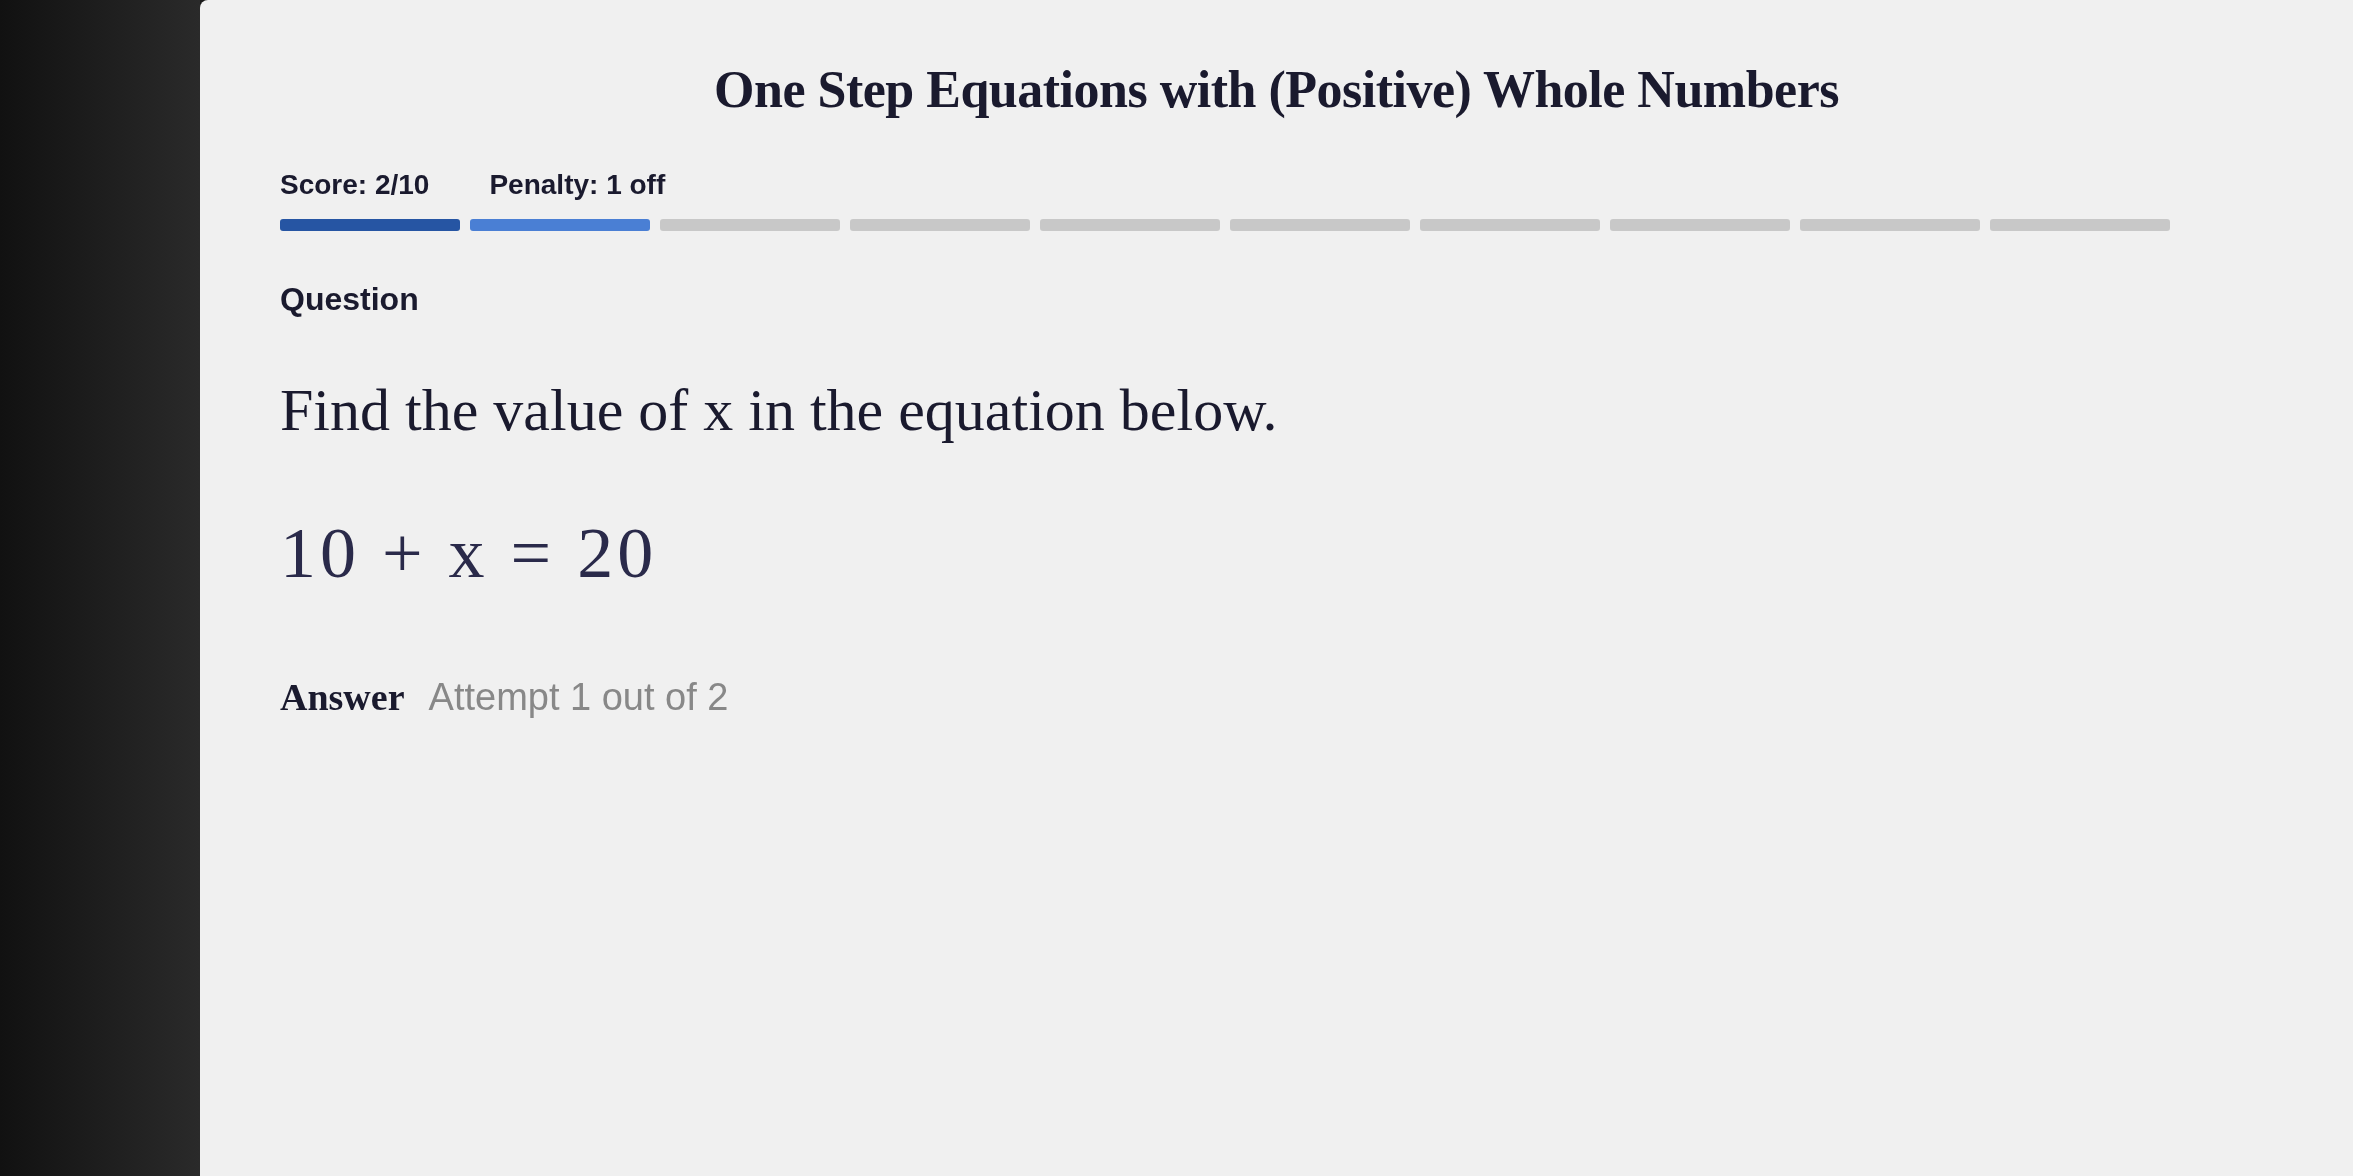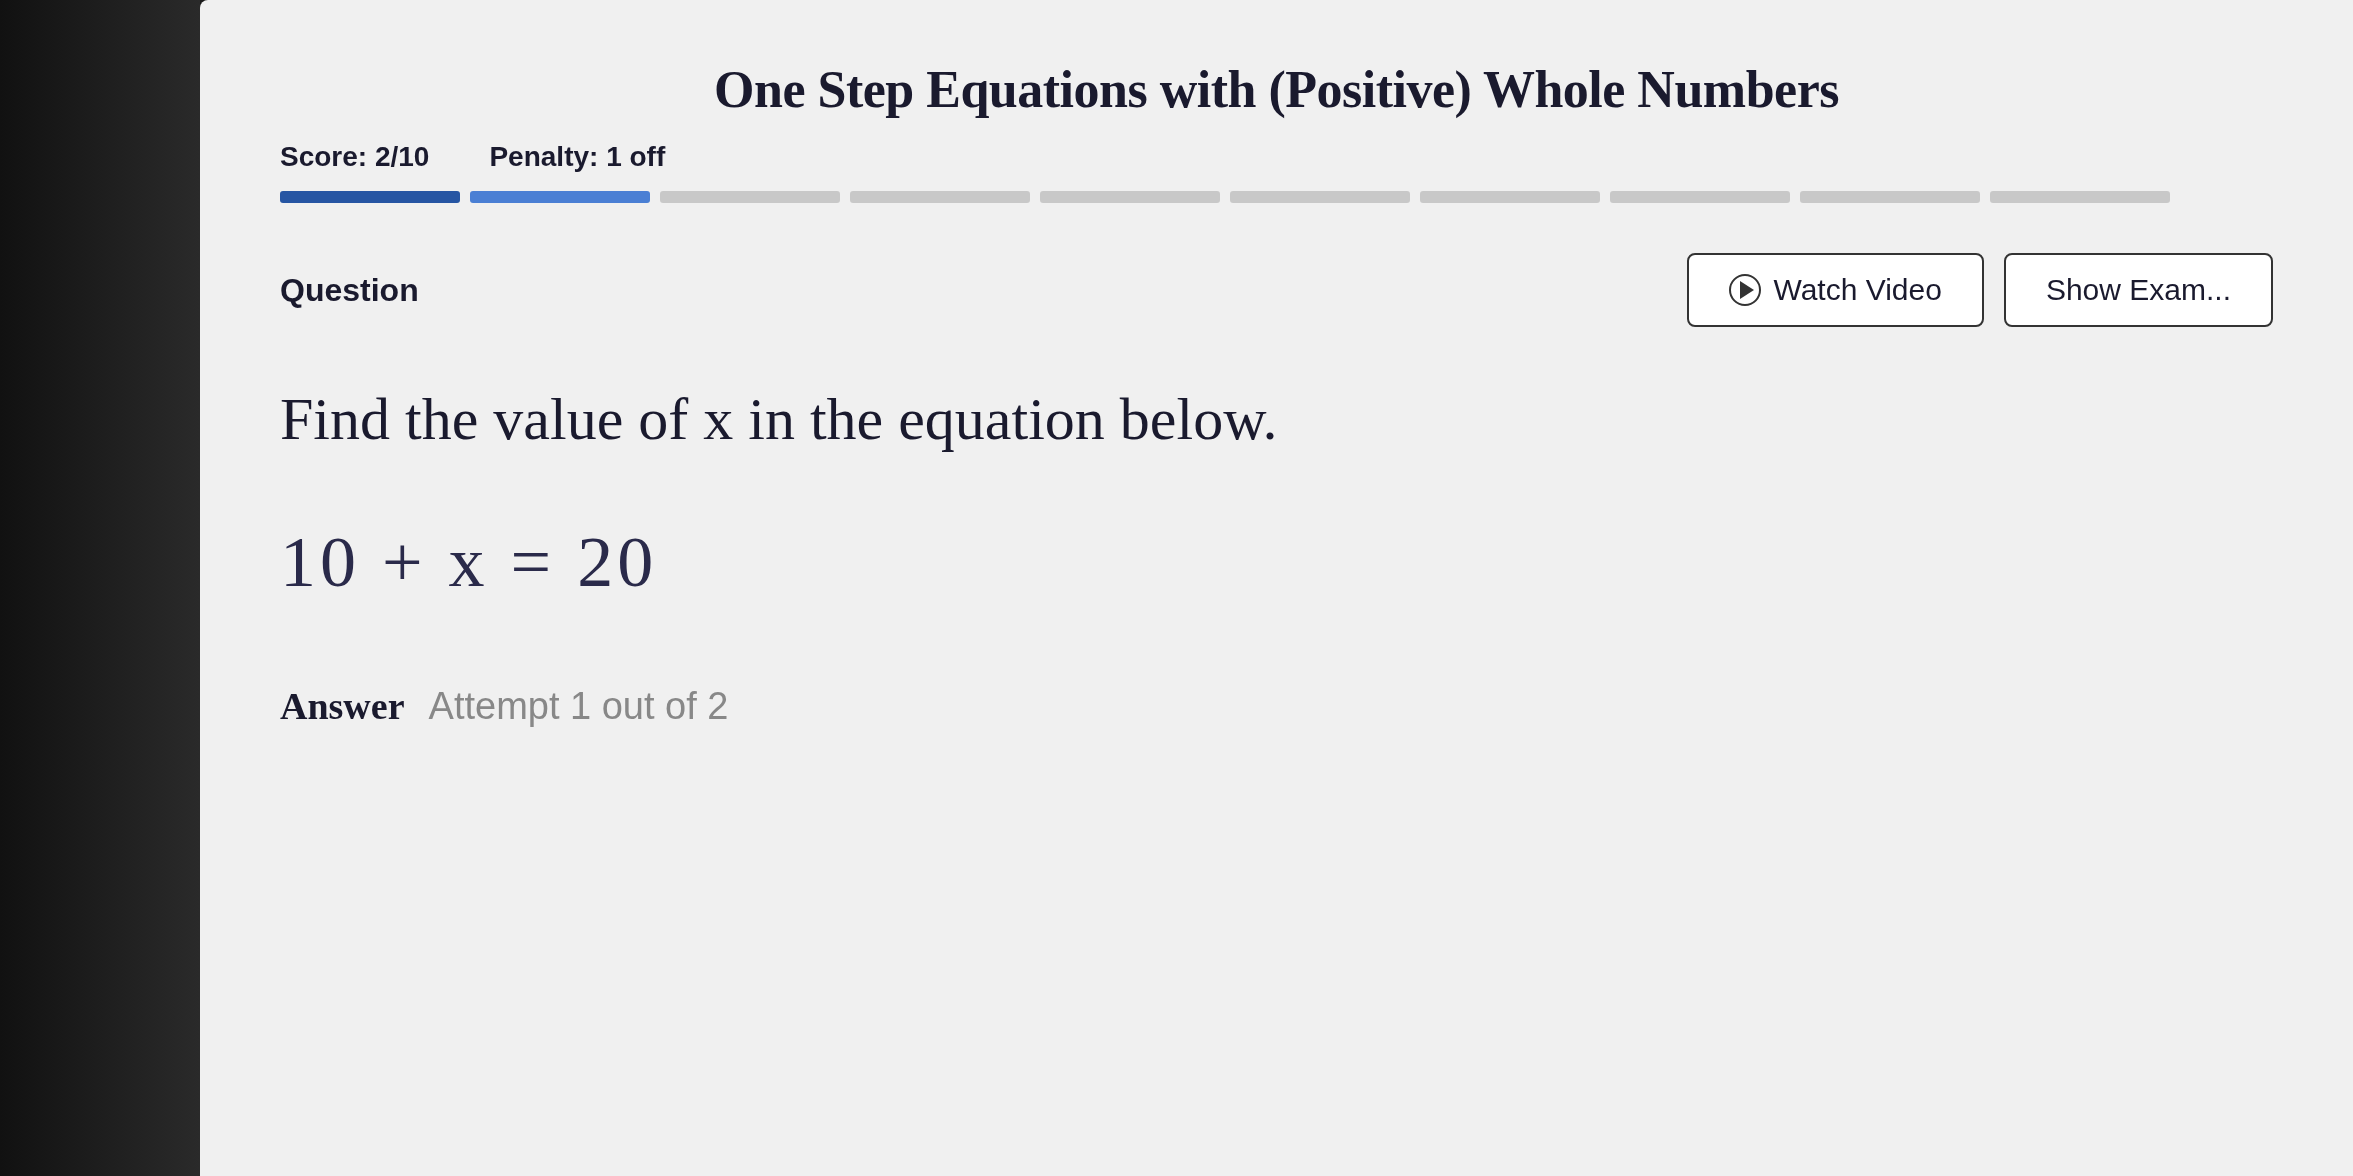--- a/index.html
+++ b/index.html
@@ -30,21 +30,21 @@
       padding: 60px 80px 60px 80px;
       position: relative;
       overflow: hidden;
     }
 
     .page-title {
       font-family: Georgia, 'Times New Roman', serif;
       font-size: 52px;
       font-weight: bold;
       color: #1a1a2e;
-      margin-bottom: 22px;
+      margin-bottom: 50px;
       text-align: center;
       letter-spacing: -0.5px;
     }
 
     .score-bar-section {
       margin-bottom: 50px;
     }
 
     .score-info {
       display: flex;
@@ -214,31 +214,20 @@
       <div class="progress-segment seg-empty"></div>
       <div class="progress-segment seg-empty"></div>
       <div class="progress-segment seg-empty"></div>
       <div class="progress-segment seg-empty"></div>
     </div>
   </div>
 
   <div class="question-section">
     <div class="question-header">
       <span class="question-label">Question</span>
-      <div class="header-buttons">
-        <button class="watch-video-btn">
-          <div class="play-circle-icon">
-            <div class="play-triangle"></div>
-          </div>
-          <span>Watch Video</span>
-        </button>
-        <button class="show-example-btn">
-          <span>Show Exam...</span>
-        </button>
-      </div>
     </div>
 
     <div class="question-text">Find the value of x in the equation below.</div>
 
     <div class="equation-display">10 + x = 20</div>
 
     <div class="answer-section">
       <span class="answer-label">Answer</span>
       <span class="attempt-text">Attempt 1 out of 2</span>
     </div>

